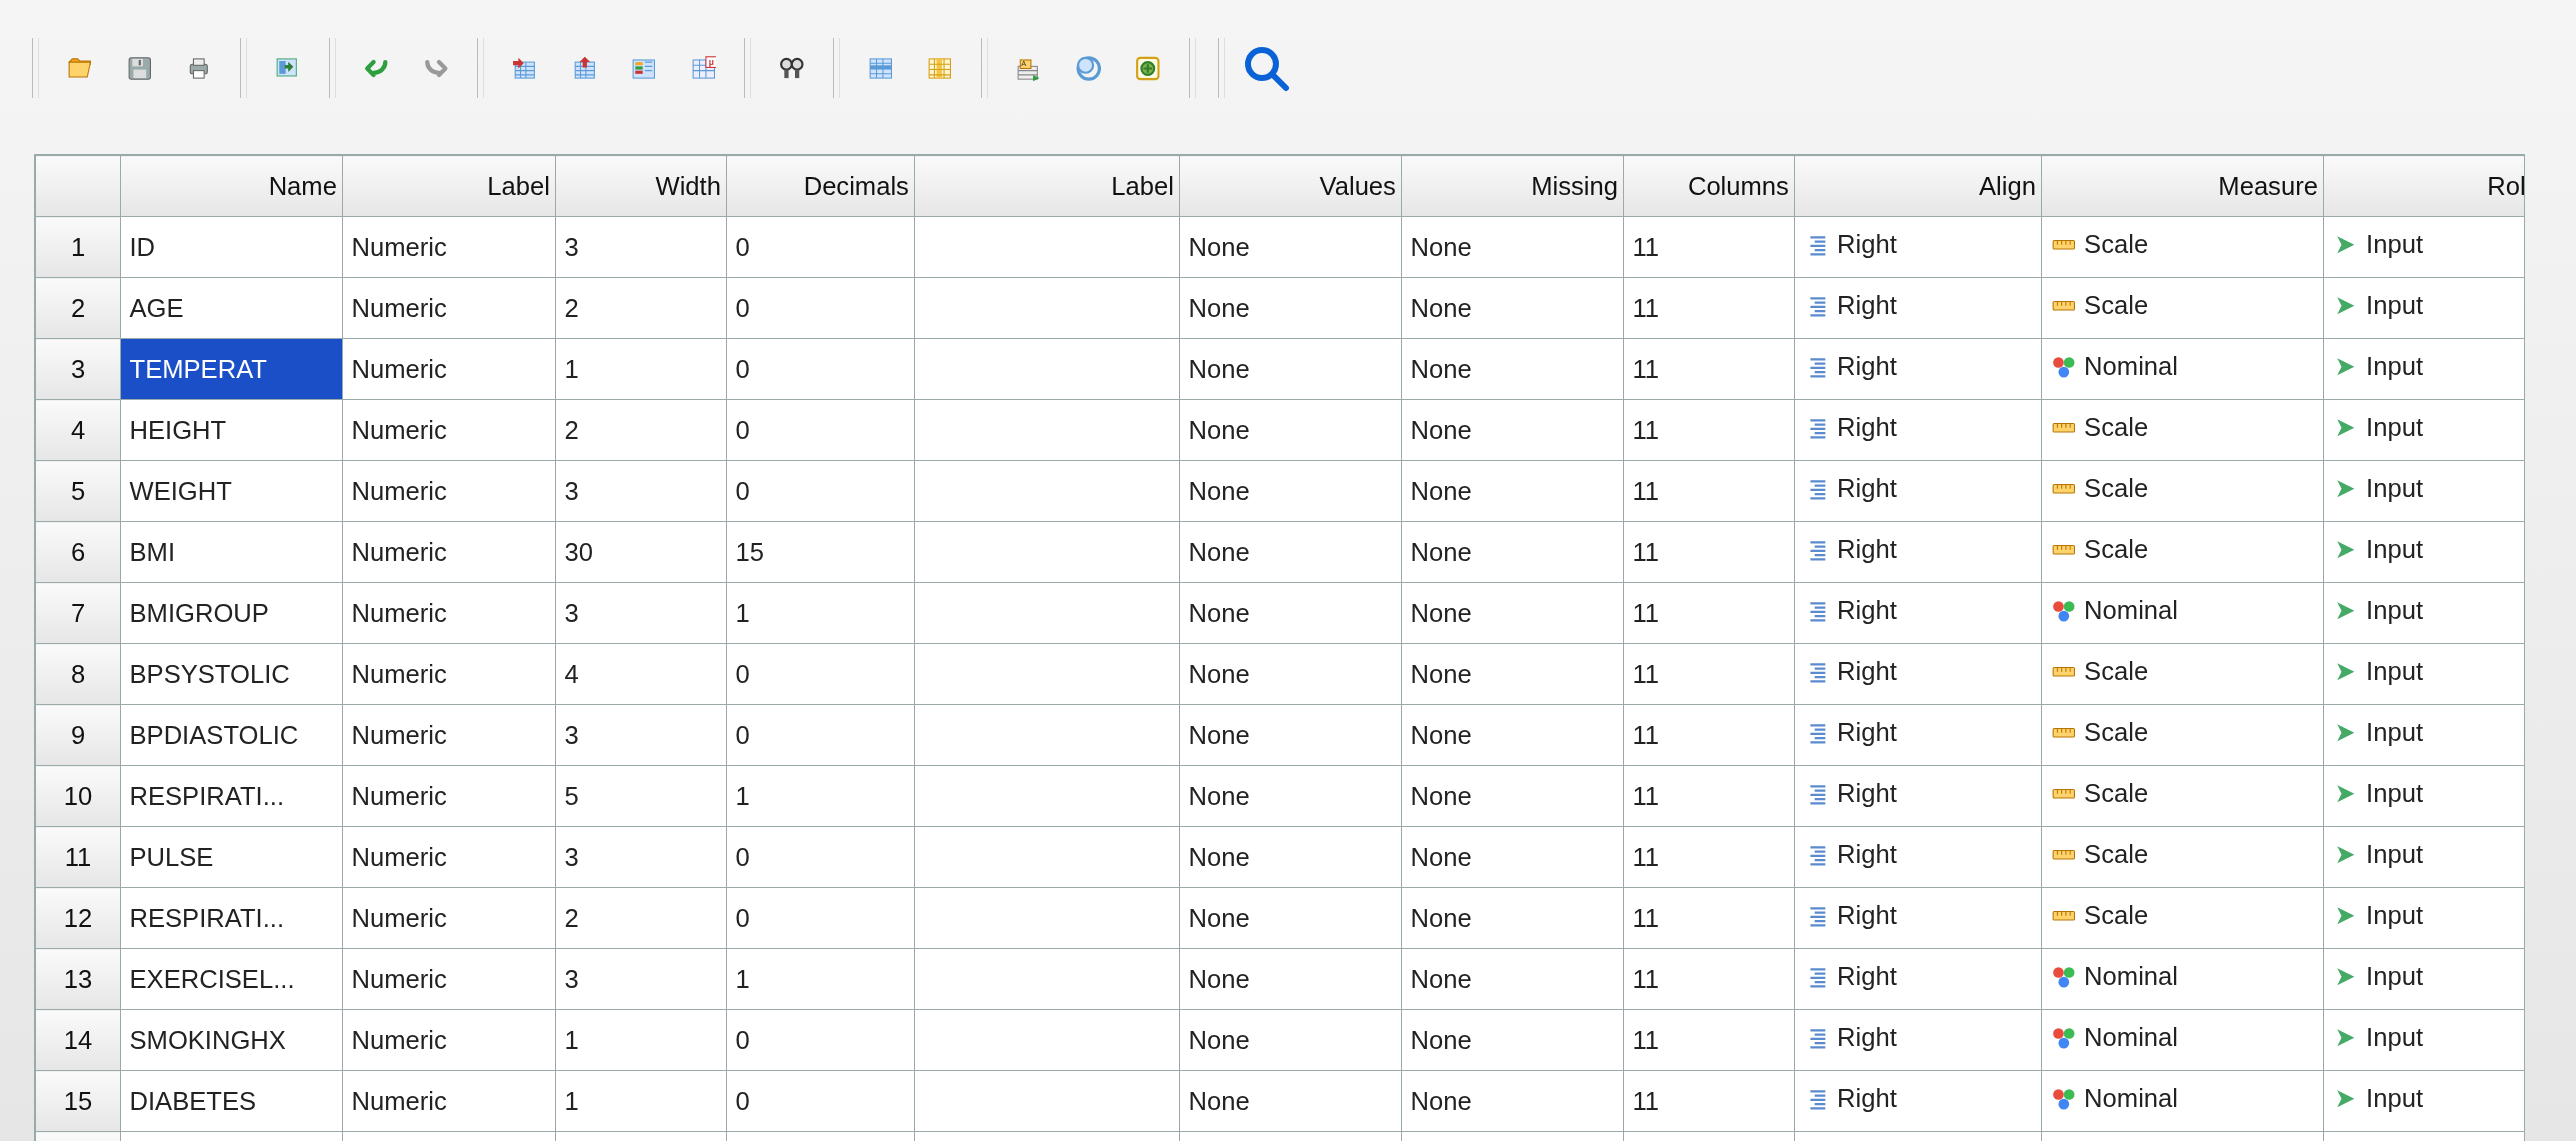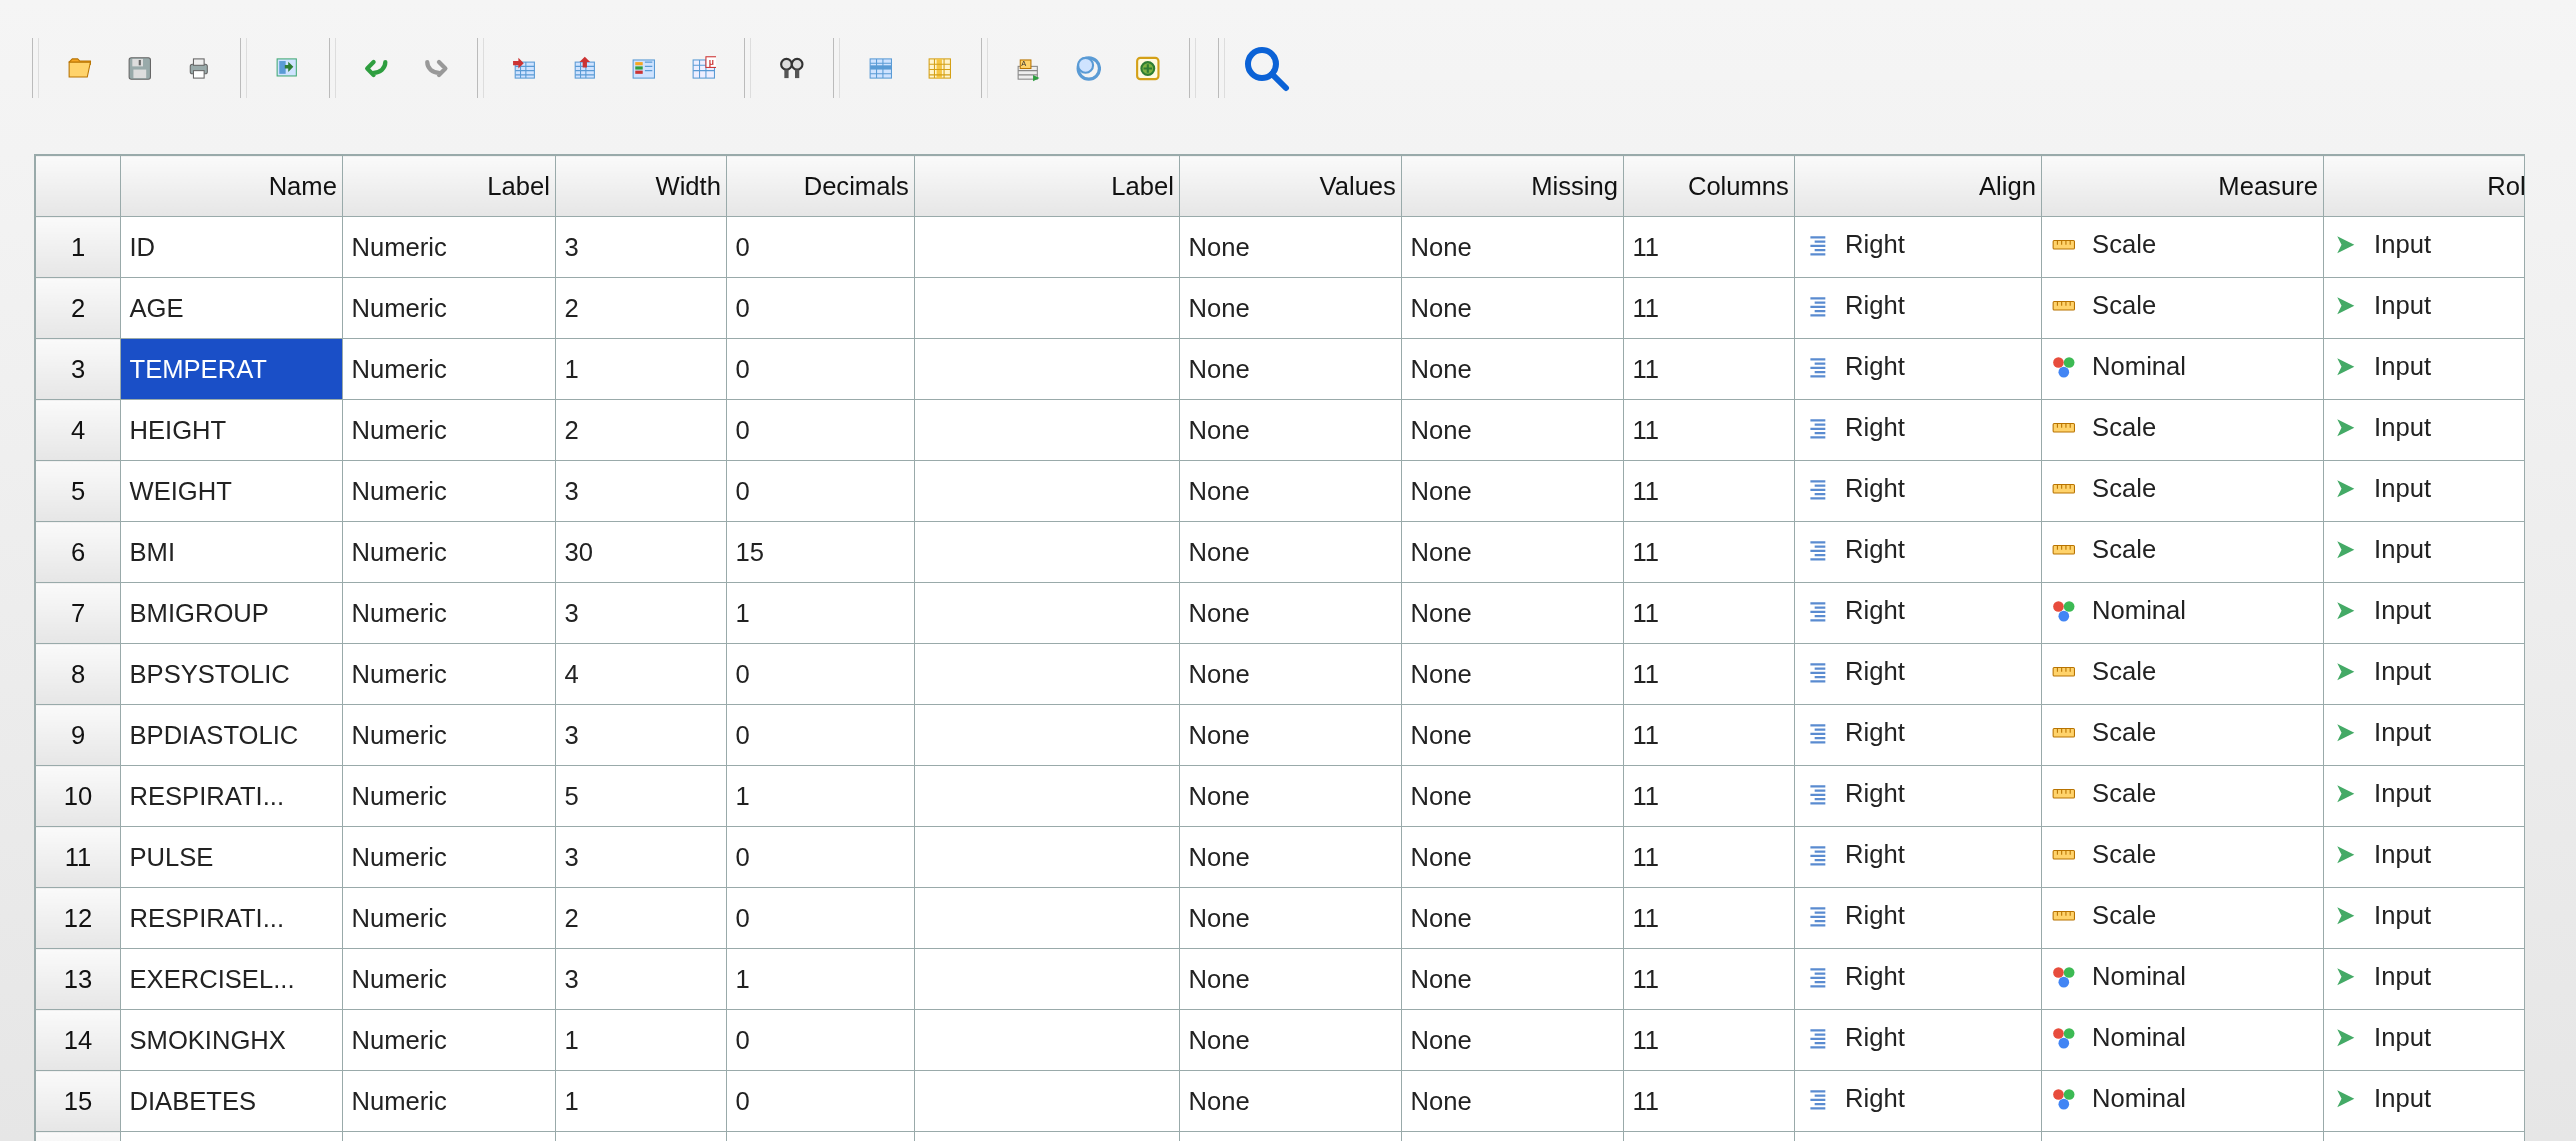--- a/index.html
+++ b/index.html
@@ -9,21 +9,21 @@
 .toolbar{position:absolute;top:25.6px;left:0;right:0;height:85px;display:flex;align-items:center;gap:8.5px;padding-left:25.6px}
 .tb-sep{width:5.1px;height:60px;border-left:1.7px solid #bbb;border-right:1.7px solid #ddd;margin:0 6.8px}
 .tb-btn{width:51px;height:51px;display:flex;align-items:center;justify-content:center;cursor:pointer;border-radius:2.6px}
 .grid-wrap{position:absolute;top:154px;left:34px;right:51px;bottom:0;border:1.7px solid #9aa;background:#fcfcfc;overflow:hidden}
 table{border-collapse:collapse;width:100%;table-layout:fixed}
 th,td{border:0.9px solid #9aa;font-size:25.6px;height:60px;white-space:nowrap;overflow:hidden;text-overflow:ellipsis}
 th{background:linear-gradient(#fafafa,#e6e6e6);font-weight:normal;text-align:right;color:#111;padding:0 5.1px}
 td{background:#fff;padding:0 8.5px;text-align:left}
 .rowhdr{background:linear-gradient(#fafafa,#e6e6e6)!important;text-align:center;color:#111;width:77px}
 .sel{background:#1a4fc7!important;color:#fff!important}
-.cell-icon{display:inline-flex;align-items:center;gap:16px}
+.cell-icon{display:inline-flex;align-items:center;gap:8px}
 .ico{width:25.6px;height:25.6px;display:inline-block;flex:0 0 25.6px}
 
 .c-row{width:85px}
 .c-name{width:222px}
 .c-type{width:213px}
 .c-width{width:171px}
 .c-decimals{width:188px}
 .c-label{width:265px}
 .c-values{width:222px}
 .c-missing{width:222px}

